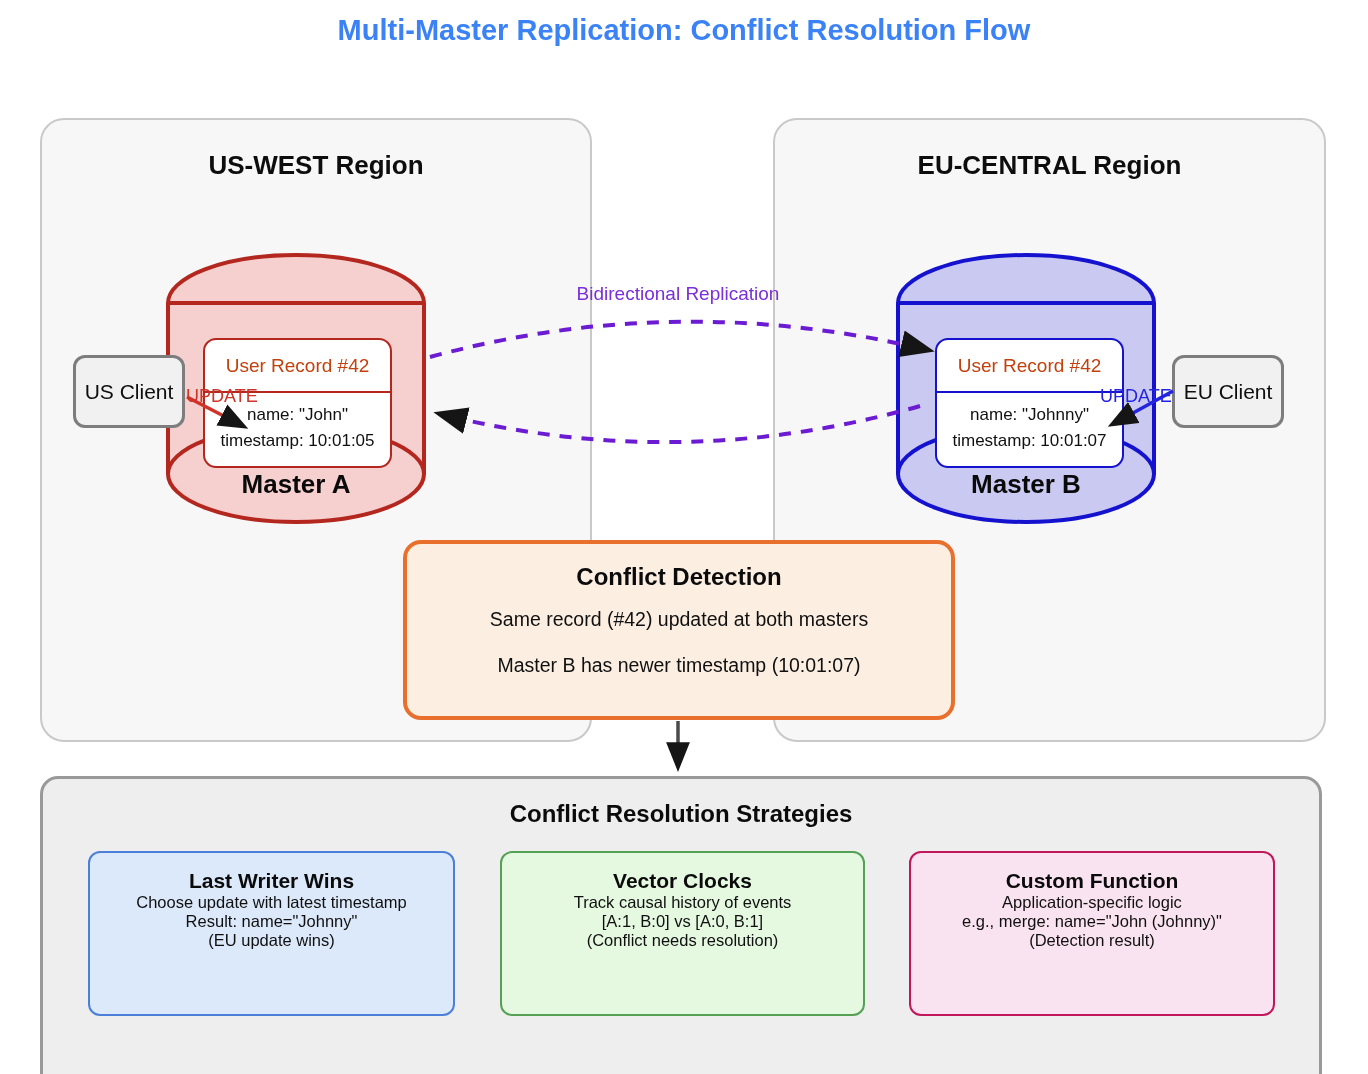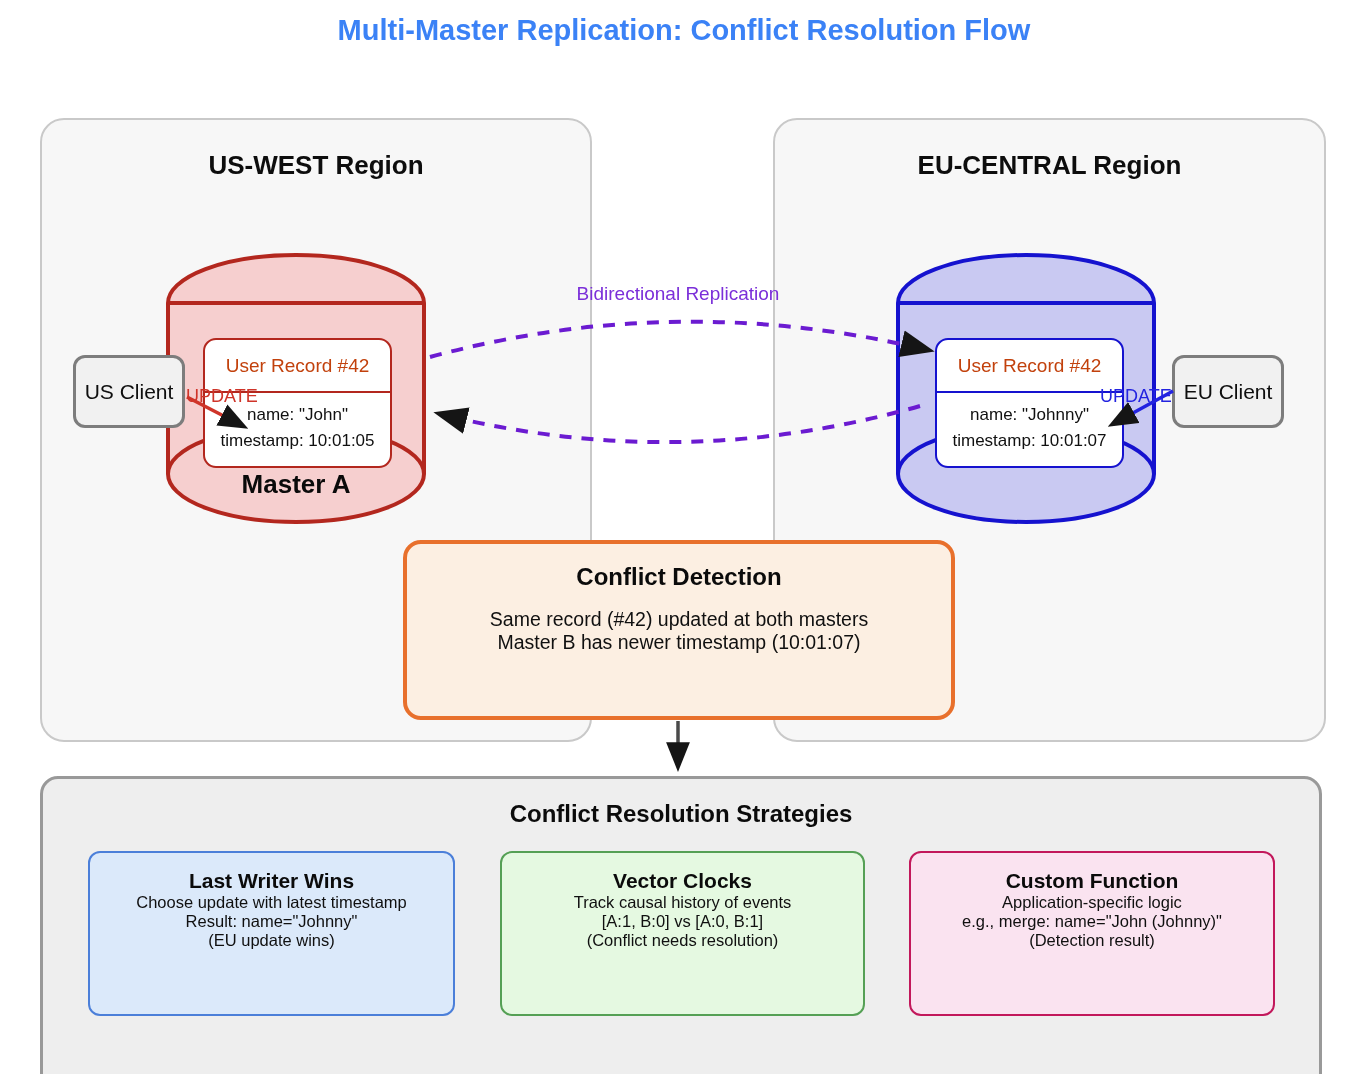--- a/index.html
+++ b/index.html
@@ -76,21 +76,21 @@
   
   .conflict-box {
     position:absolute; left:403px; top:540px; width:552px; height:180px;
     background:#fcefe2; border:4px solid #e8702c; border-radius:18px;
     box-sizing:border-box; z-index:5;
     display:flex; flex-direction:column; align-items:center;
   }
   .cd-title { margin-top:19px; font-size:24px; font-weight:700; color:#0b0b0b; }
   .cd-line  { font-size:19.5px; color:#101010; }
   .cd-line1 { margin-top:17px; }
-  .cd-line2 { }
+  .cd-line2 { margin-top:23px; }
 
   
   .strategies-panel {
     position:absolute; left:40px; top:776px; width:1282px; height:348px;
     background:#eeeeee; border:3px solid #999999; border-radius:18px;
     box-sizing:border-box; z-index:1;
   }
   .strategies-title {
     position:absolute; top:21px; left:0; width:100%; text-align:center;
     font-size:24px; font-weight:700; color:#0b0b0b;
@@ -146,20 +146,21 @@
   </div>
   <div class="record-card card-b">
     <div class="record-title">User Record #42</div>
     <div class="record-body">
       <div>name: "Johnny"</div>
       <div>timestamp: 10:01:07</div>
     </div>
   </div>
 
   <div class="master-label master-a-label">Master A</div>
+  <div class="master-label master-b-label">Master B</div>
 
   <div class="client-box client-us">
     <span>US Client</span>
   </div>
   <div class="client-box client-eu">
     <span>EU Client</span>
   </div>
 
   <div class="update-label update-us">UPDATE</div>
   <div class="update-label update-eu">UPDATE</div>

